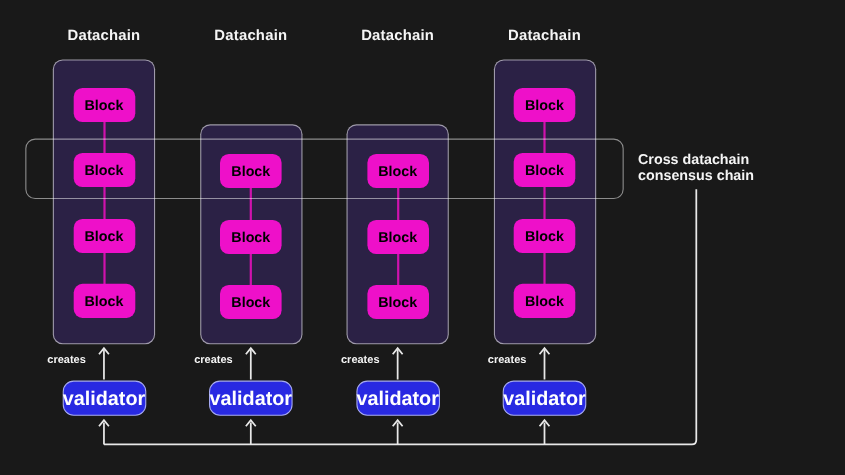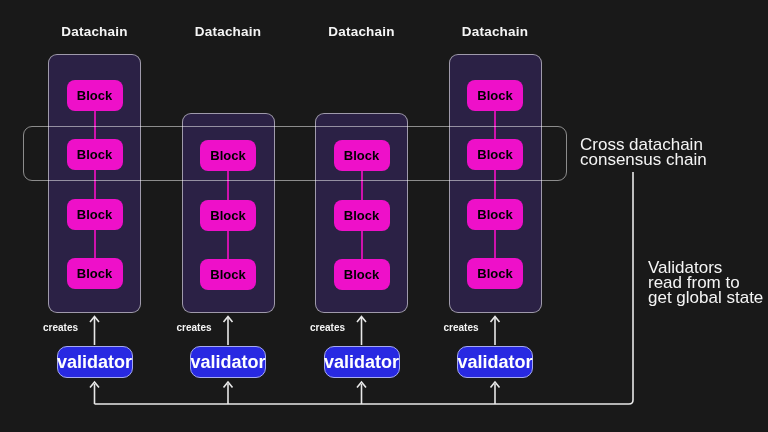--- a/index.html
+++ b/index.html
@@ -48,21 +48,21 @@
     display:flex;align-items:center;justify-content:center;
     font-size:18px;font-weight:bold;color:#ffffff;z-index:3;
   }
 
   .consensus-outline{
     position:absolute;left:23px;top:126px;width:544px;height:55px;
     border:1.5px solid rgba(255,255,255,.5);border-radius:9px;
     box-sizing:border-box;z-index:6;pointer-events:none;
   }
   .note{
-    position:absolute;font-size:17px;font-weight:normal;line-height:15px;
+    position:absolute;font-size:13px;font-weight:bold;line-height:15px;
     white-space:pre-line;z-index:7;
   }
   .note.consensus{left:580px;top:137px;width:130px;}
   .note.validators{left:648px;top:260px;width:118px;}
 
   svg.lines{position:absolute;left:0;top:0;z-index:4;pointer-events:none;}
   svg.lines *{stroke:#e8e8e8;stroke-width:1.6;fill:none;}
 </style>
 </head>
 <body>
@@ -146,17 +146,14 @@
     <div class="creates">creates</div>
     <div class="validator">validator</div>
   </div>
 
   
   <div class="consensus-outline"></div>
 
   
   <div class="note consensus">Cross datachain
 consensus chain</div>
-  <div class="note validators">Validators
-read from to
-get global state</div>
 
 </div>
 
 </body></html>

